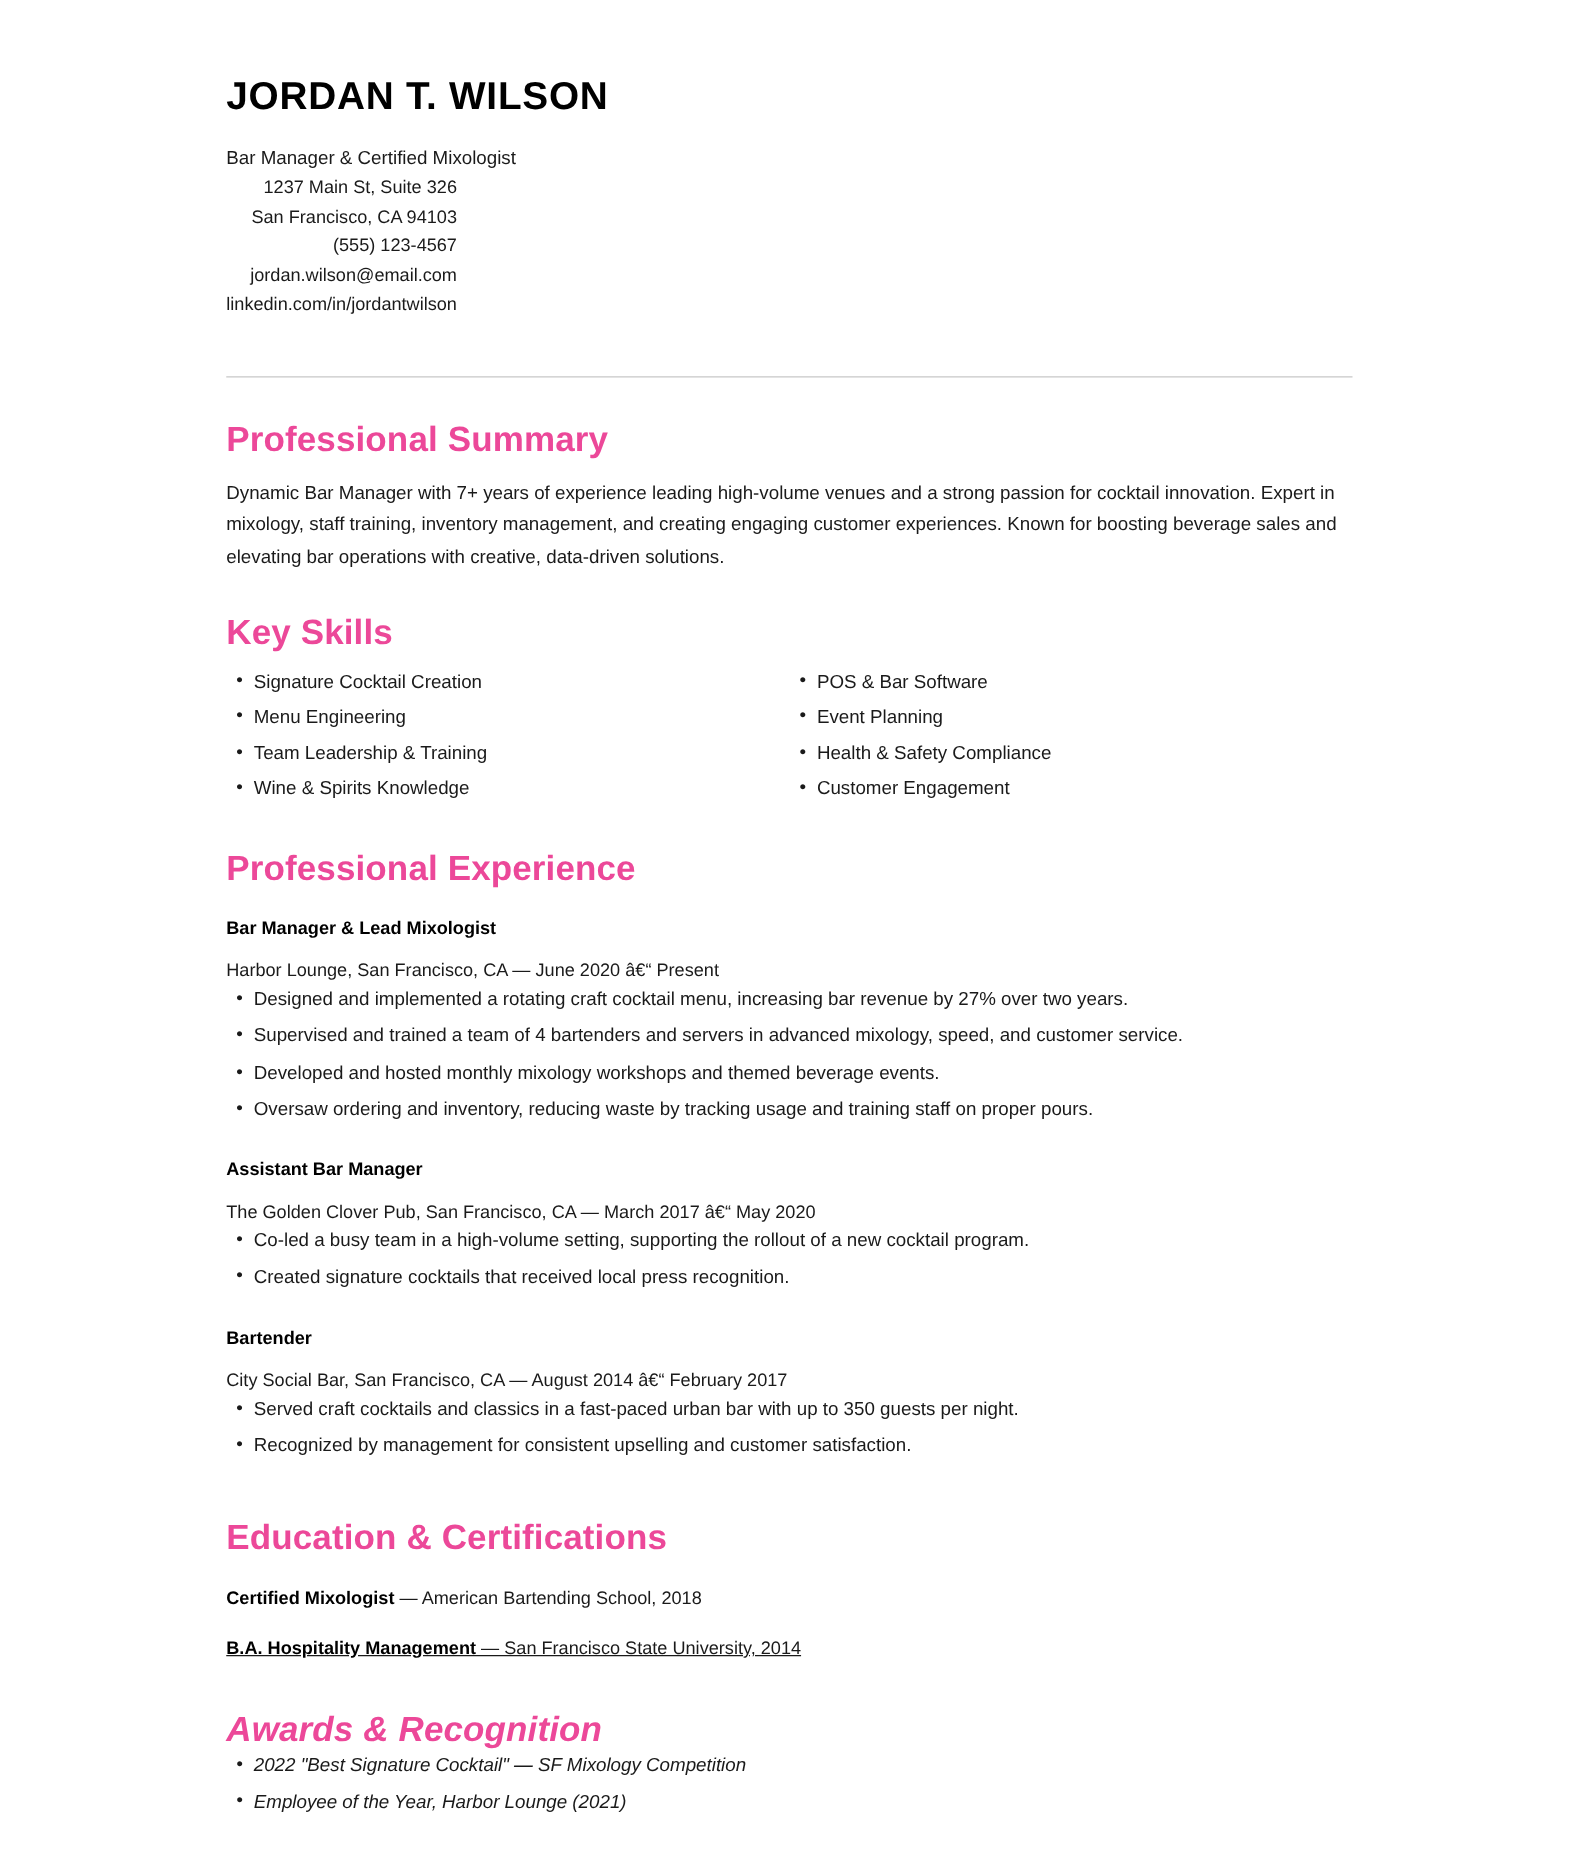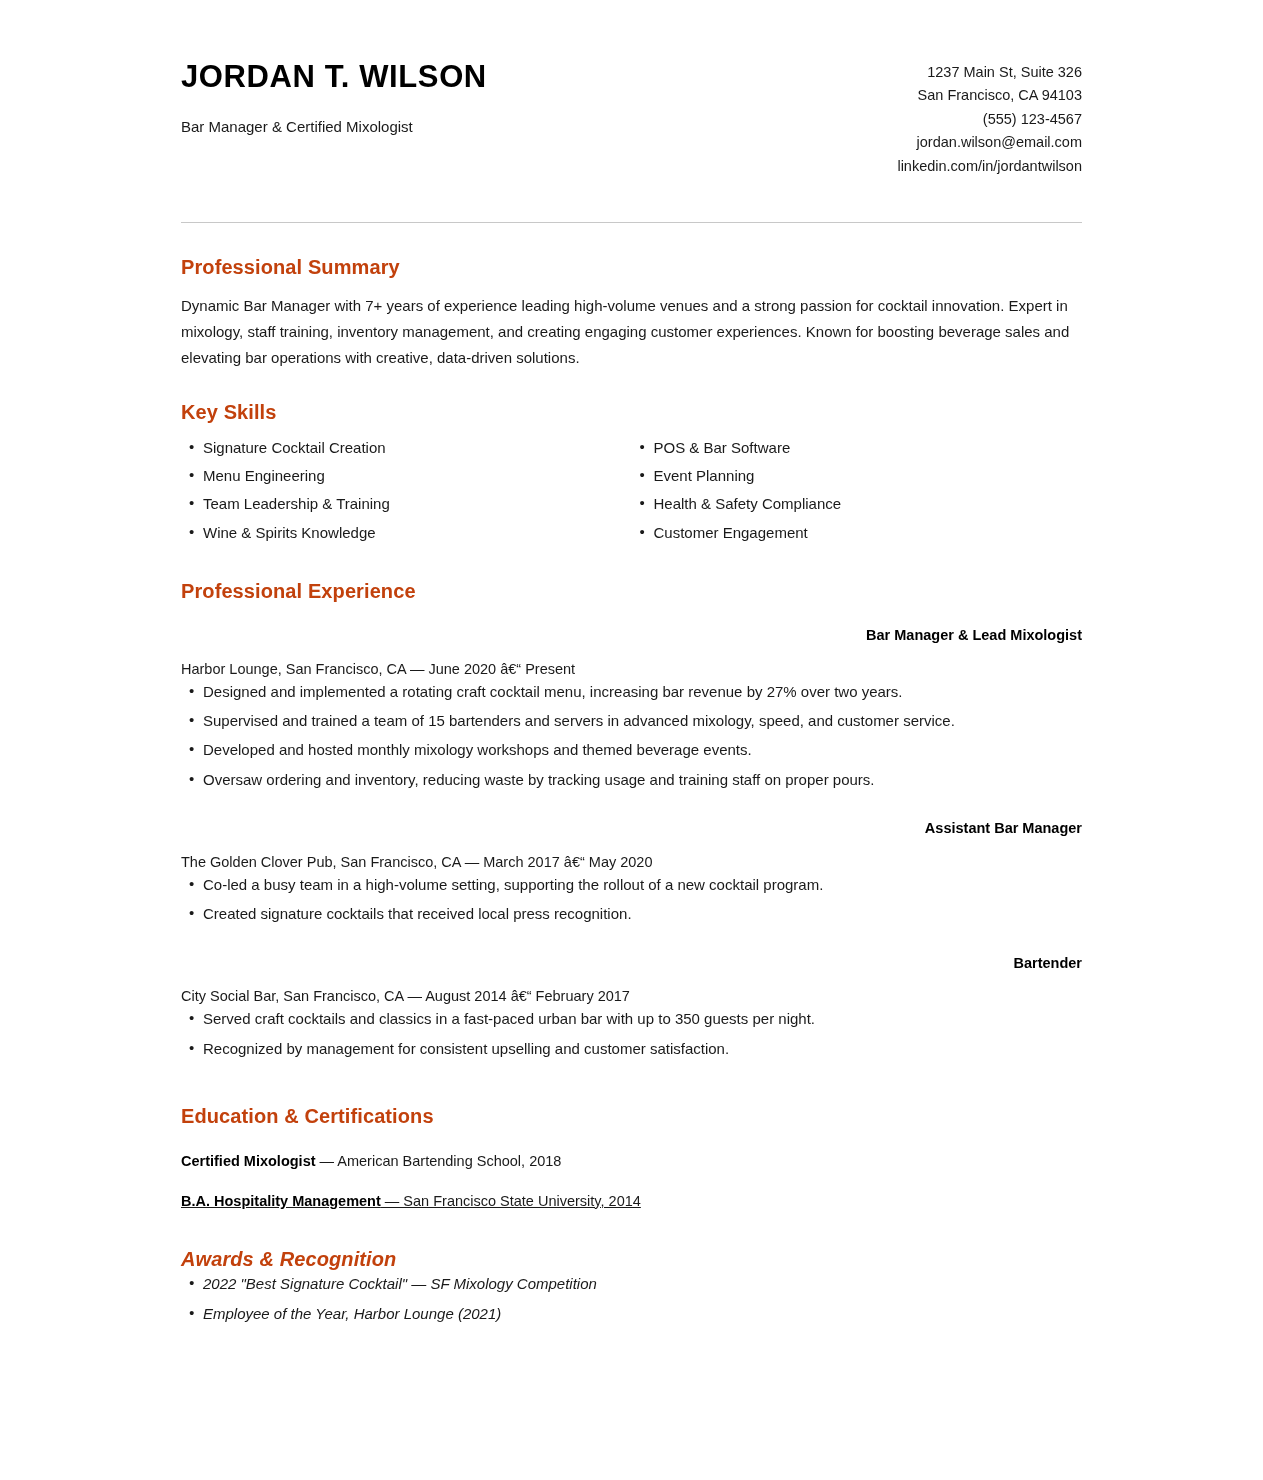--- a/index.html
+++ b/index.html
@@ -18,23 +18,24 @@
     width: 1263px;
     min-height: 1480px;
     box-sizing: border-box;
     padding: 44px 181px 40px 181px;
     background: #ffffff;
   }
 
   
   .header {
     display: flex;
-    justify-content: space-between;
+    justify-content: flex-end;
     align-items: flex-start;
     padding-top: 14px;
+    flex-direction: column;
   }
   .header-left { flex: 0 1 auto; padding-top: 2px; }
   .name {
     font-size: 31px;
     font-weight: bold;
     letter-spacing: 0.6px;
     line-height: 1.12;
     margin: 0 0 22px 0;
     color: #000000;
     white-space: nowrap;
@@ -59,23 +60,23 @@
   .divider {
     border: 0;
     border-top: 1px solid #c8c8c8;
     margin: 44px 0 0 0;
     height: 0;
   }
 
   
   .section { margin-top: 0; }
   .section-title {
-    font-size: 20px;
+    font-size: 28px;
     font-weight: bold;
-    color: #c2410c;
+    color: #ec4899;
     margin: 0;
     letter-spacing: 0.1px;
     line-height: 1.25;
   }
   .sec-summary   { padding-top: 32px; }
   .sec-skills    { padding-top: 29px; }
   .sec-exp       { padding-top: 30px; }
   .sec-edu       { padding-top: 38px; }
   .sec-awards    { padding-top: 35px; font-style: italic; }
 
@@ -126,21 +127,20 @@
   
   .job { margin-top: 0; }
   .job + .job { margin-top: 27px; }
   .job-first { margin-top: 22px; }
   .job-title {
     font-size: 14.5px;
     font-weight: bold;
     color: #000000;
     margin: 0;
     line-height: 1.3;
-    text-align: right;
   }
   .job-meta {
     font-size: 14.5px;
     color: #1a1a1a;
     margin: 14px 0 0 0;
     line-height: 1.45;
   }
   .job-bullets { margin-top: 14px; }
 
   
@@ -205,21 +205,21 @@
   </div>
 
   <div class="section sec-exp">
     <h2 class="section-title">Professional Experience</h2>
 
     <div class="job job-first">
       <h3 class="job-title">Bar Manager &amp; Lead Mixologist</h3>
       <p class="job-meta">Harbor Lounge, San Francisco, CA — June 2020 â€“ Present</p>
       <ul class="bullets job-bullets">
         <li>Designed and implemented a rotating craft cocktail menu, increasing bar revenue by 27% over two years.</li>
-        <li>Supervised and trained a team of 15 bartenders and servers in advanced mixology, speed, and customer service.</li>
+        <li>Supervised and trained a team of 4 bartenders and servers in advanced mixology, speed, and customer service.</li>
         <li>Developed and hosted monthly mixology workshops and themed beverage events.</li>
         <li>Oversaw ordering and inventory, reducing waste by tracking usage and training staff on proper pours.</li>
       </ul>
     </div>
 
     <div class="job">
       <h3 class="job-title">Assistant Bar Manager</h3>
       <p class="job-meta">The Golden Clover Pub, San Francisco, CA — March 2017 â€“ May 2020</p>
       <ul class="bullets job-bullets">
         <li>Co-led a busy team in a high-volume setting, supporting the rollout of a new cocktail program.</li>

